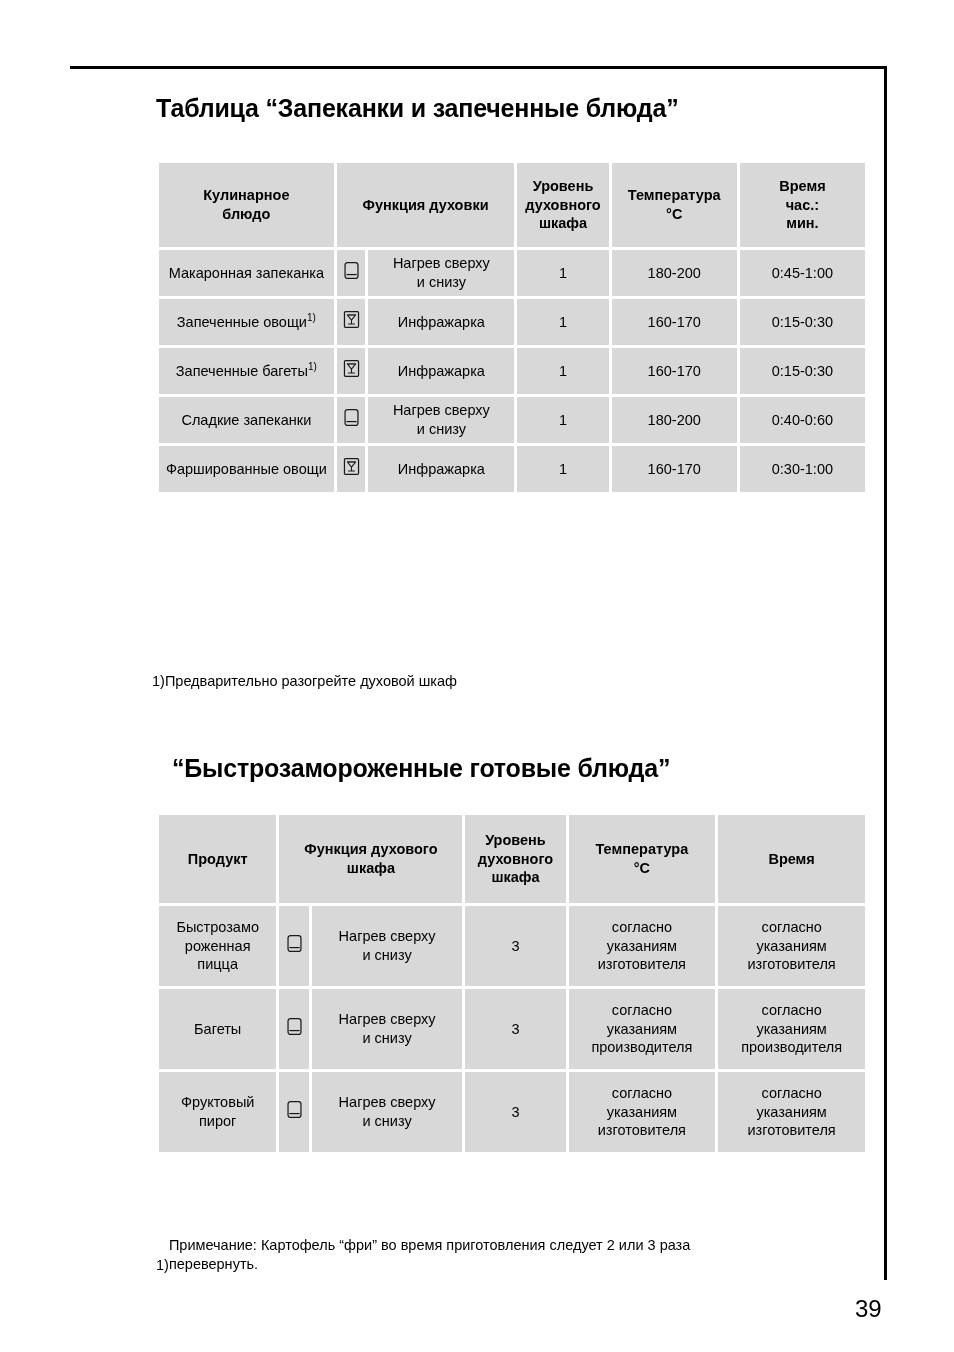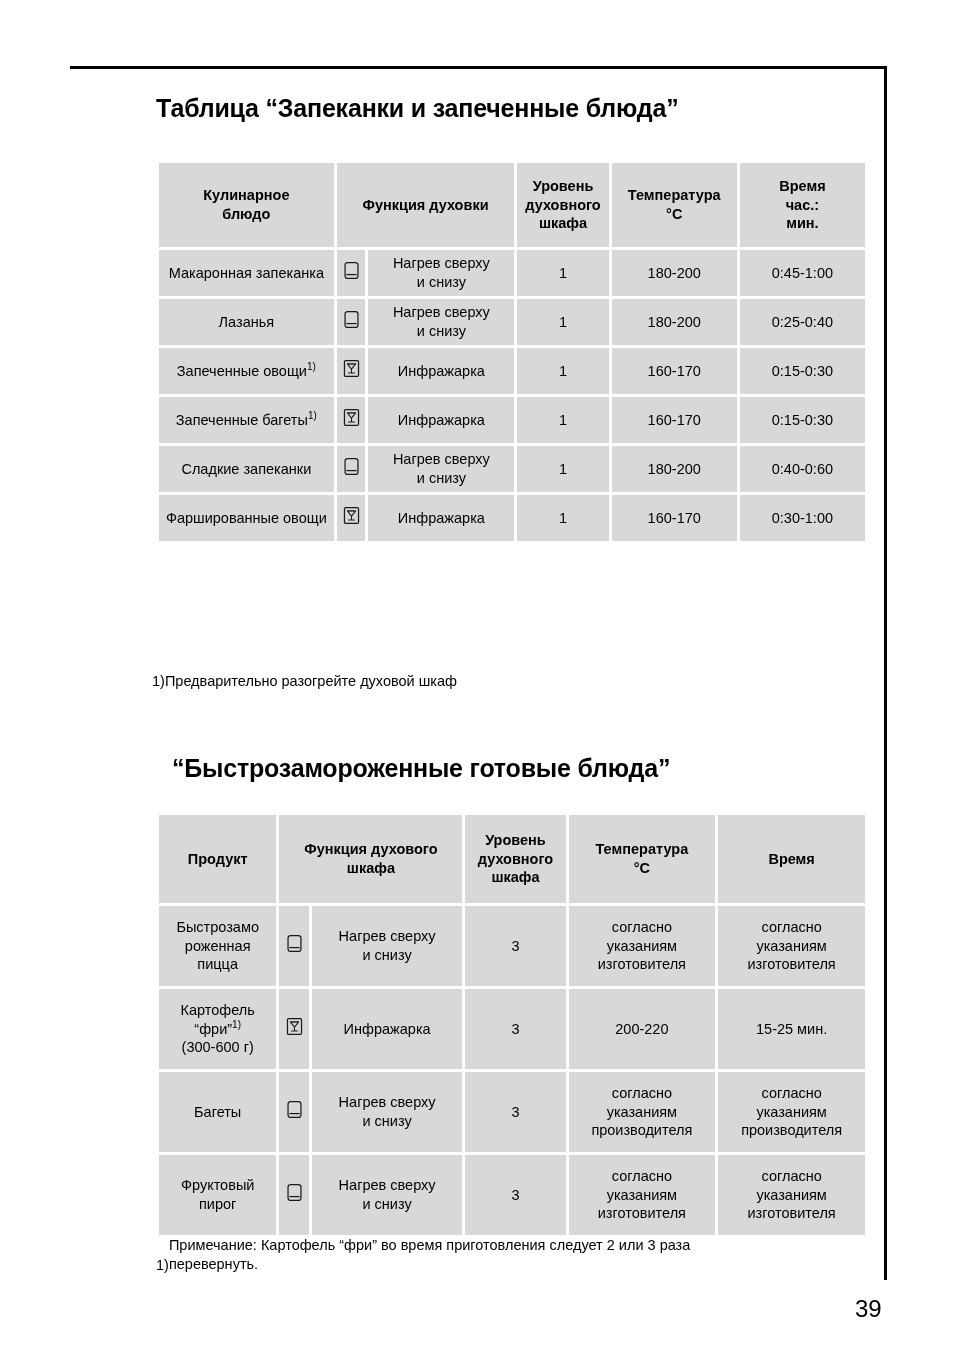--- a/index.html
+++ b/index.html
@@ -183,32 +183,20 @@
               <rect x="3.2" y="1.6" width="13.6" height="16.8" rx="2.6" fill="none" stroke="#1a1a1a" stroke-width="1.3"></rect>
               <line x1="4.6" y1="14.3" x2="15.4" y2="14.3" stroke="#1a1a1a" stroke-width="1.3"></line>
             </svg></span></td>
         <td class="cell-func" style="white-space: pre-line;">Нагрев сверху
 и снизу</td>
         <td class="cell-level">1</td>
         <td class="cell-temp" style="white-space: pre-line;">180-200</td>
         <td class="cell-time" style="white-space: pre-line;">0:45-1:00</td>
       </tr>
       <tr>
-        <td class="cell-name" style="white-space: pre-line;"><span>Лазанья</span></td>
-        <td class="cell-icon"><span class="oven-icon"><svg width="19" height="19" viewBox="0 0 20 20">
-              <rect x="3.2" y="1.6" width="13.6" height="16.8" rx="2.6" fill="none" stroke="#1a1a1a" stroke-width="1.3"></rect>
-              <line x1="4.6" y1="14.3" x2="15.4" y2="14.3" stroke="#1a1a1a" stroke-width="1.3"></line>
-            </svg></span></td>
-        <td class="cell-func" style="white-space: pre-line;">Нагрев сверху
-и снизу</td>
-        <td class="cell-level">1</td>
-        <td class="cell-temp" style="white-space: pre-line;">180-200</td>
-        <td class="cell-time" style="white-space: pre-line;">0:25-0:40</td>
-      </tr>
-      <tr>
         <td class="cell-name" style="white-space: pre-line;"><span>Запеченные овощи</span><sup class="fn">1)</sup></td>
         <td class="cell-icon"><span class="oven-icon"><svg width="19" height="19" viewBox="0 0 20 20">
               <rect x="2.6" y="1.6" width="14.8" height="16.8" rx="1.2" fill="none" stroke="#1a1a1a" stroke-width="1.3"></rect>
               <line x1="5.2" y1="5.2" x2="14.8" y2="5.2" stroke="#1a1a1a" stroke-width="1.5"></line>
               <path d="M6.0 5.6 L10 10.6 L14.0 5.6 M10 10.6 L10 14.6 M6.4 14.8 L13.6 14.8" fill="none" stroke="#1a1a1a" stroke-width="1.15"></path>
             </svg></span></td>
         <td class="cell-func" style="white-space: pre-line;">Инфражарка</td>
         <td class="cell-level">1</td>
         <td class="cell-temp" style="white-space: pre-line;">160-170</td>
         <td class="cell-time" style="white-space: pre-line;">0:15-0:30</td>
@@ -291,34 +279,20 @@
 и снизу</td>
         <td class="cell-level">3</td>
         <td class="cell-temp" style="white-space: pre-line;">согласно
 указаниям
 изготовителя</td>
         <td class="cell-time" style="white-space: pre-line;">согласно
 указаниям
 изготовителя</td>
       </tr>
       <tr>
-        <td class="cell-name" style="white-space: pre-line;"><span>Картофель
-“фри”</span><sup class="fn">1)</sup><span style="white-space: pre-line;">
-(300-600 г)</span></td>
-        <td class="cell-icon"><span class="oven-icon"><svg width="19" height="19" viewBox="0 0 20 20">
-              <rect x="2.6" y="1.6" width="14.8" height="16.8" rx="1.2" fill="none" stroke="#1a1a1a" stroke-width="1.3"></rect>
-              <line x1="5.2" y1="5.2" x2="14.8" y2="5.2" stroke="#1a1a1a" stroke-width="1.5"></line>
-              <path d="M6.0 5.6 L10 10.6 L14.0 5.6 M10 10.6 L10 14.6 M6.4 14.8 L13.6 14.8" fill="none" stroke="#1a1a1a" stroke-width="1.15"></path>
-            </svg></span></td>
-        <td class="cell-func" style="white-space: pre-line;">Инфражарка</td>
-        <td class="cell-level">3</td>
-        <td class="cell-temp" style="white-space: pre-line;">200-220</td>
-        <td class="cell-time" style="white-space: pre-line;">15-25 мин.</td>
-      </tr>
-      <tr>
         <td class="cell-name" style="white-space: pre-line;"><span>Багеты</span></td>
         <td class="cell-icon"><span class="oven-icon"><svg width="19" height="19" viewBox="0 0 20 20">
               <rect x="3.2" y="1.6" width="13.6" height="16.8" rx="2.6" fill="none" stroke="#1a1a1a" stroke-width="1.3"></rect>
               <line x1="4.6" y1="14.3" x2="15.4" y2="14.3" stroke="#1a1a1a" stroke-width="1.3"></line>
             </svg></span></td>
         <td class="cell-func" style="white-space: pre-line;">Нагрев сверху
 и снизу</td>
         <td class="cell-level">3</td>
         <td class="cell-temp" style="white-space: pre-line;">согласно
 указаниям

